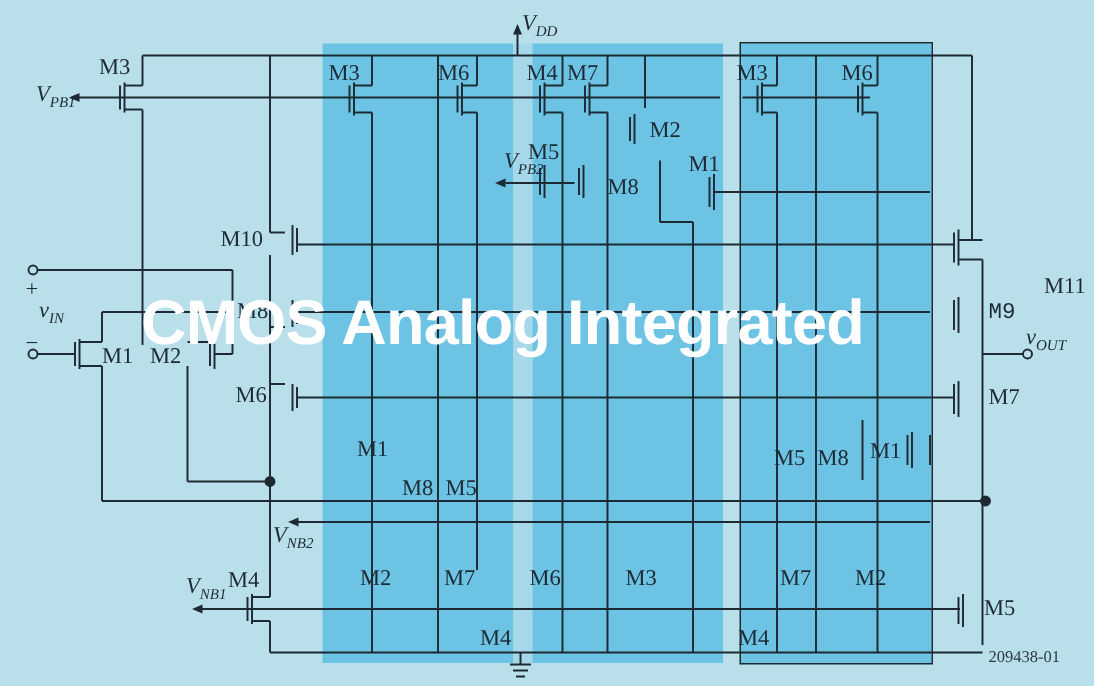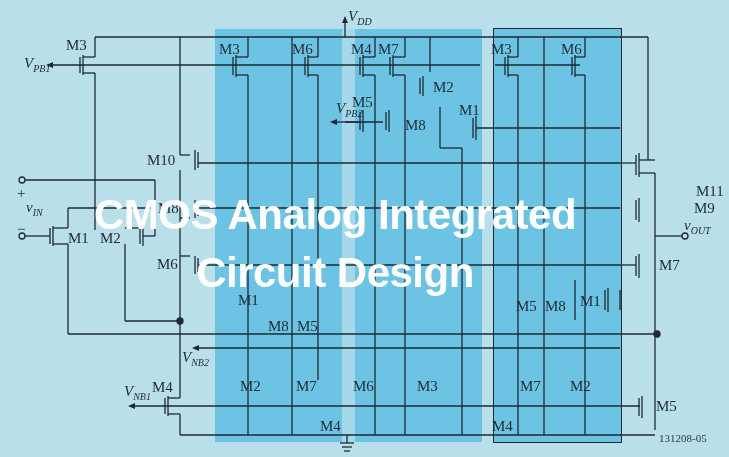--- a/index.html
+++ b/index.html
@@ -210,21 +210,20 @@
   <div class="lbl" style="left:417px; top:379px;">M3</div>
   <div class="lbl" style="left:491px; top:42px;">M3</div>
   <div class="lbl" style="left:561px; top:42px;">M6</div>
   <div class="lbl" style="left:516px; top:299px;">M5</div>
   <div class="lbl" style="left:545px; top:299px;">M8</div>
   <div class="lbl" style="left:580px; top:294px;">M1</div>
   <div class="lbl" style="left:520px; top:379px;">M7</div>
   <div class="lbl" style="left:570px; top:379px;">M2</div>
   <div class="lbl" style="left:492px; top:419px;">M4</div>
   <div class="lbl" style="left:696px; top:157px;margin-top:27px;">M11</div>
-  <div class="lbl" style="left:694px; top:201px;">M9</div>
+  <div class="lbl" style="left:659px; top:201px;font-family:Liberation Mono, monospace;">M9</div>
   <div class="lbl" style="left:659px; top:258px;">M7</div>
   <div class="lbl" style="left:656px; top:399px;">M5</div>
 
-  <div class="figno" style="left:659px; top:432px;">131208-05</div>
+  <div class="figno" style="left:659px; top:432px;">209438-01</div>
 
   <div class="title-overlay title-l1">CMOS Analog Integrated</div>
-  <div class="title-overlay title-l2">Circuit Design</div>
 </div>
 
 </body></html>

